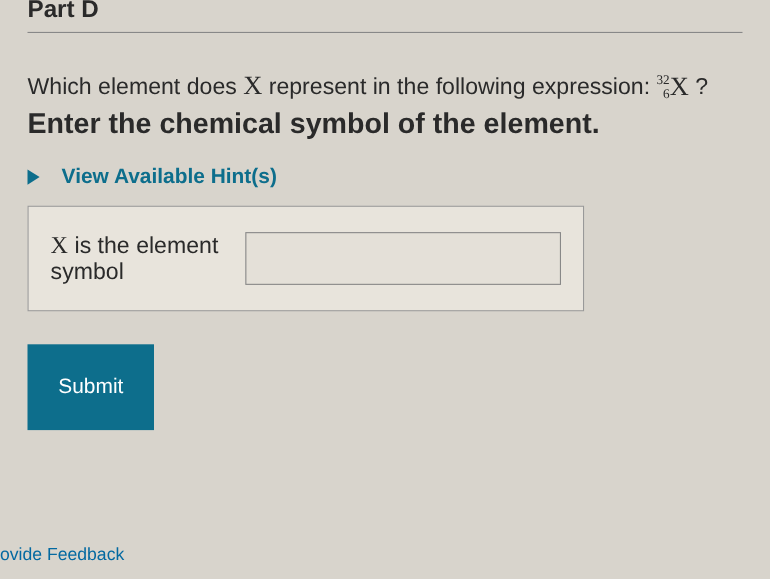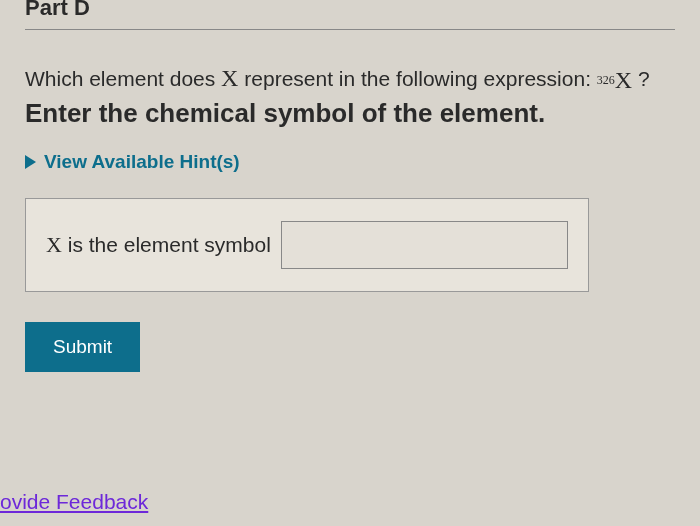--- a/index.html
+++ b/index.html
@@ -38,62 +38,62 @@
       font-size: 24px;
     }
     .nuclide {
       display: inline-block;
       vertical-align: middle;
       position: relative;
       font-family: "Times New Roman", serif;
     }
     .nuclide-nums {
       display: inline-flex;
-      flex-direction: row;
+      flex-direction: column;
       font-size: 12px;
       line-height: 1.1;
       vertical-align: middle;
       text-align: right;
     }
     .nuclide-x {
       font-size: 24px;
       vertical-align: middle;
     }
     .instruction {
       font-size: 26px;
       font-weight: bold;
       color: #2a2a2a;
       margin-bottom: 22px;
     }
     .hints-toggle {
       display: flex;
       align-items: center;
-      gap: 8px;
+      gap: 20px;
       color: #0d6e8c;
       font-weight: bold;
       font-size: 19px;
-      margin-bottom: 25px;
+      margin-bottom: 15px;
       cursor: pointer;
     }
     .triangle {
       width: 0;
       height: 0;
       border-top: 7px solid transparent;
       border-bottom: 7px solid transparent;
       border-left: 11px solid #0d6e8c;
     }
     .answer-box {
       border: 1px solid #999;
       background: #e8e4dc;
       padding: 22px 20px;
       display: flex;
       align-items: center;
       gap: 10px;
       margin-bottom: 30px;
-      width: 564px;
+      width: 506px;
     }
     .answer-label {
       font-size: 21px;
       color: #2a2a2a;
     }
     .answer-label .serif-x {
       font-size: 22px;
     }
     .answer-input {
       flex: 1;
@@ -101,33 +101,32 @@
       border: 1px solid #888;
       background: #e4e0d8;
       font-size: 20px;
       padding: 0 10px;
       max-width: 310px;
     }
     .submit-btn {
       background: #0d6e8c;
       color: #fff;
       border: none;
-      padding: 14px 28px;
+      padding: 28px 28px;
       font-size: 19px;
       cursor: pointer;
       margin-bottom: 50px;
     }
     .feedback-link {
-      color: #6d28d9;
-      font-size: 21px;
+      color: #0369a1;
+      font-size: 16px;
       position: absolute;
       bottom: 12px;
       left: 0;
       cursor: pointer;
-      text-decoration: underline;
     }
   </style>
 </head>
 <body>
 
 
 
 <div class="part-header">Part D</div>
 <hr class="divider">
 

